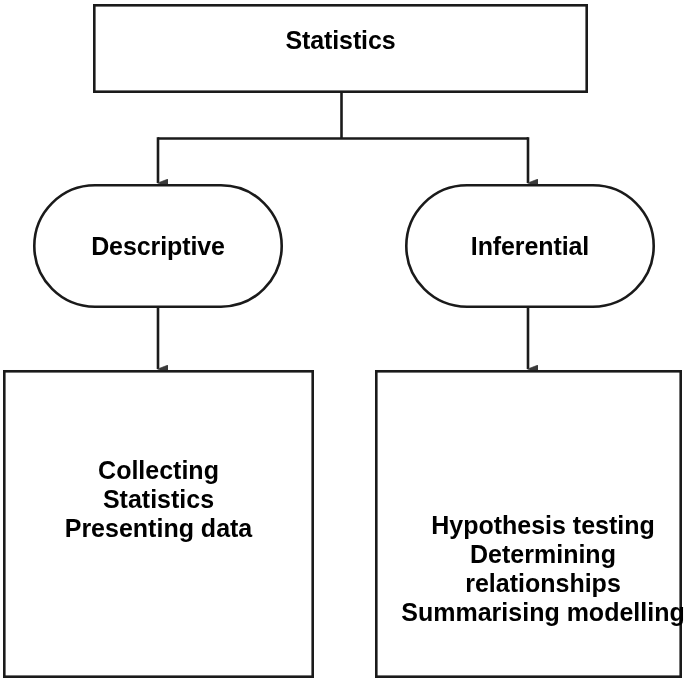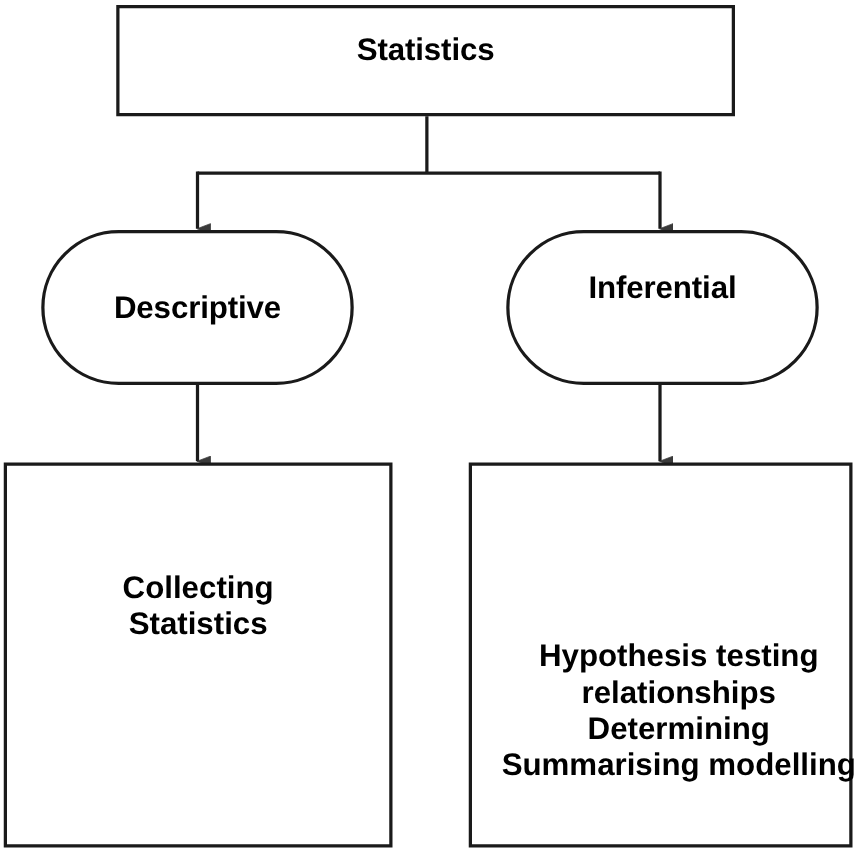--- a/index.html
+++ b/index.html
@@ -50,21 +50,21 @@
   
   #label-descriptive {
     left: 33px;
     top: 184px;
     width: 250px;
     height: 124px;
     font-size: 25px;
   }
   #label-inferential {
     left: 405px;
-    top: 168px;
+    top: 184px;
     width: 250px;
     height: 124px;
     font-size: 25px;
   }
   
   .leaf-label {
     position: absolute;
     display: flex;
     flex-direction: column;
     align-items: center;
@@ -142,22 +142,23 @@
 
   <div class="node-label" id="label-statistics">Statistics</div>
 
   <div class="node-label" id="label-descriptive">Descriptive</div>
 
   <div class="node-label" id="label-inferential">Inferential</div>
 
   <div class="leaf-label" id="label-descriptive-list">
     <span class="leaf-line">Collecting</span>
     <span class="leaf-line">Statistics</span>
+    <span class="leaf-line">Presenting data</span>
   </div>
 
   <div class="leaf-label" id="label-inferential-list">
     <span class="leaf-line">Hypothesis testing</span>
+    <span class="leaf-line">Determining</span>
     <span class="leaf-line">relationships</span>
-    <span class="leaf-line">Determining</span>
     <span class="leaf-line">Summarising modelling</span>
   </div>
 
 </div>
 
 </body></html>

